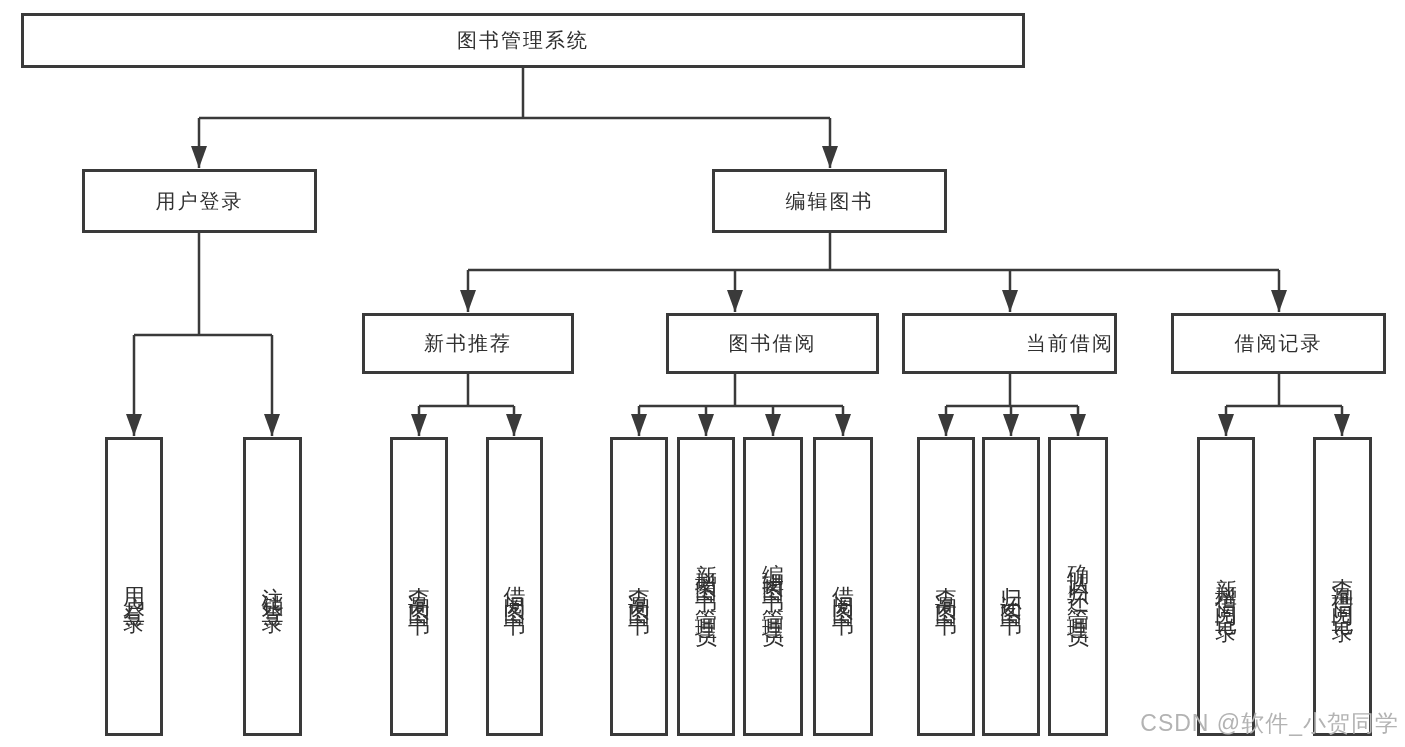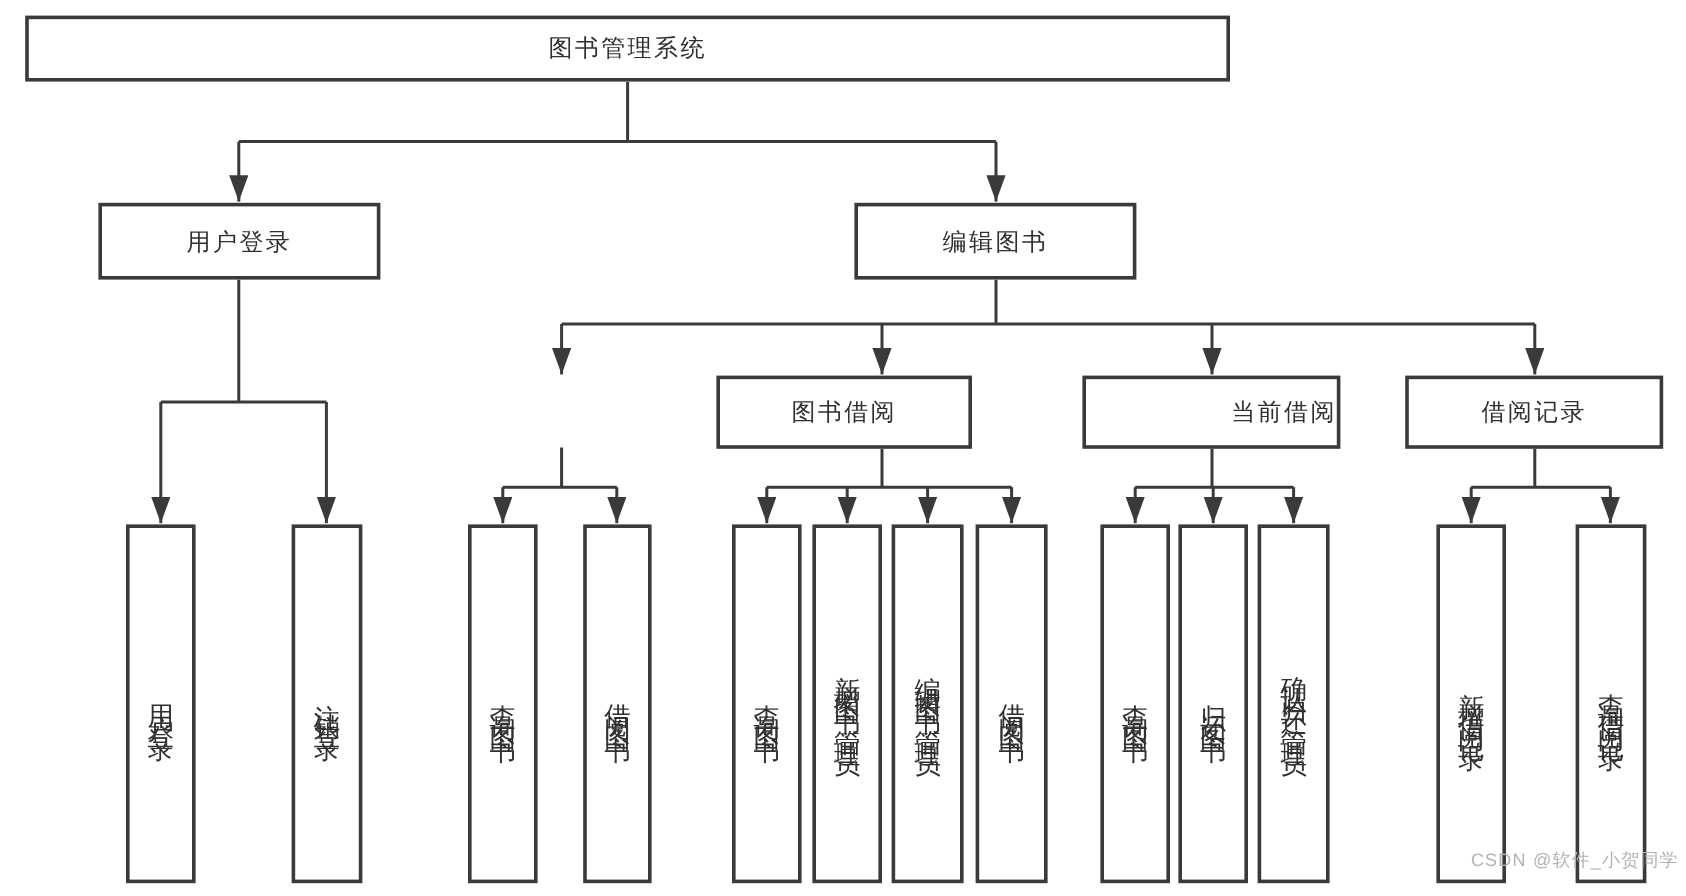--- a/index.html
+++ b/index.html
@@ -37,23 +37,23 @@
   .leaf .lbl{
     writing-mode:vertical-rl;
     text-orientation:mixed;
     font-size:22px;
     letter-spacing:9px;
     line-height:1;
     white-space:normal;
   }
   .watermark{
     position:absolute;
-    right:6px;bottom:20px;
+    right:6px;bottom:8px;
     z-index:3;
-    font-size:15px;
+    font-size:23px;
     color:var(--wm);
     letter-spacing:1px;
   }
 </style>
 </head>
 <body>
 
 <div class="stage">
 
   <svg class="wires" width="1405" height="747" viewBox="0 0 1405 747">
@@ -98,21 +98,24 @@
     <span class="lbl">图书管理系统</span>
   </div>
 
   <div class="node" style="left:82px;top:169px;width:235px;height:64px;">
     <span class="lbl">用户登录</span>
   </div>
   <div class="node" style="left:712px;top:169px;width:235px;height:64px;">
     <span class="lbl">编辑图书</span>
   </div>
 
-  <div class="node" style="left:597px;top:313px;width:213px;height:61px;">
+  <div class="node" style="left:362px;top:313px;width:212px;height:61px;">
+    <span class="lbl">新书推荐</span>
+  </div>
+  <div class="node" style="left:666px;top:313px;width:213px;height:61px;">
     <span class="lbl">图书借阅</span>
   </div>
   <div class="node" style="left:902px;top:313px;width:215px;height:61px;justify-content:flex-end;">
     <span class="lbl">当前借阅</span>
   </div>
   <div class="node" style="left:1171px;top:313px;width:215px;height:61px;">
     <span class="lbl">借阅记录</span>
   </div>
 
   <div class="node leaf" style="left:105px;width:58px;">

